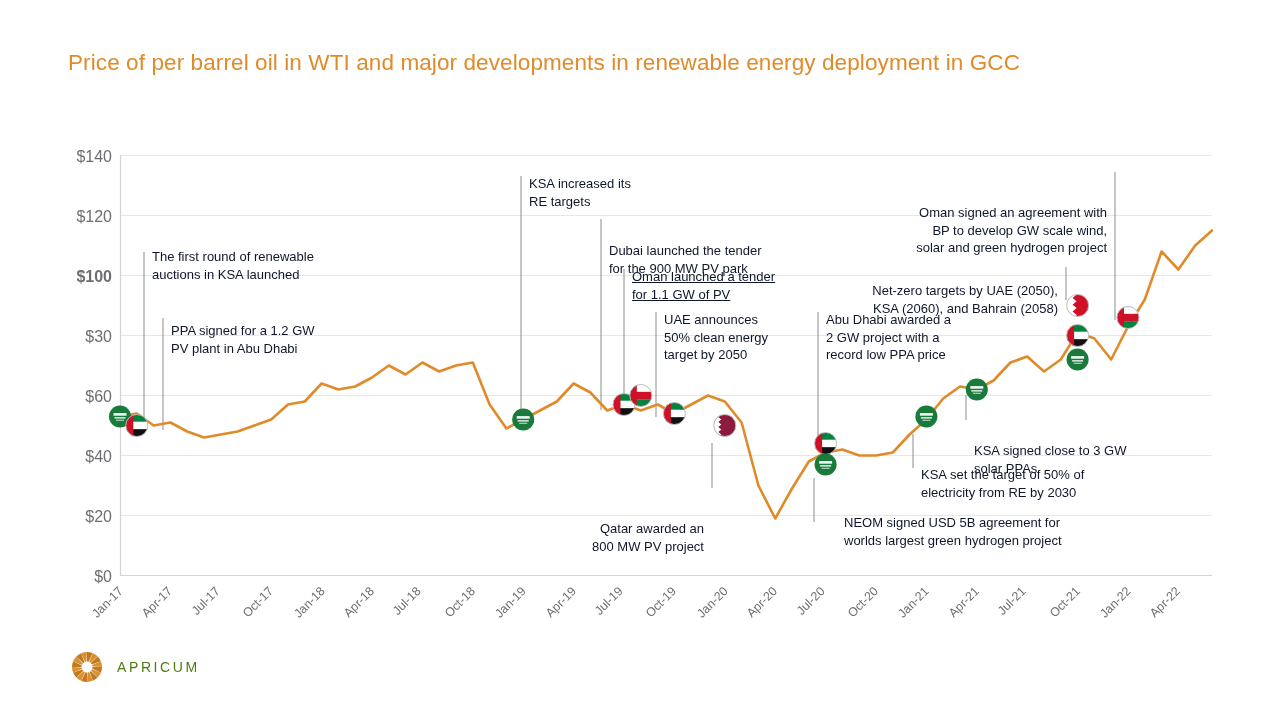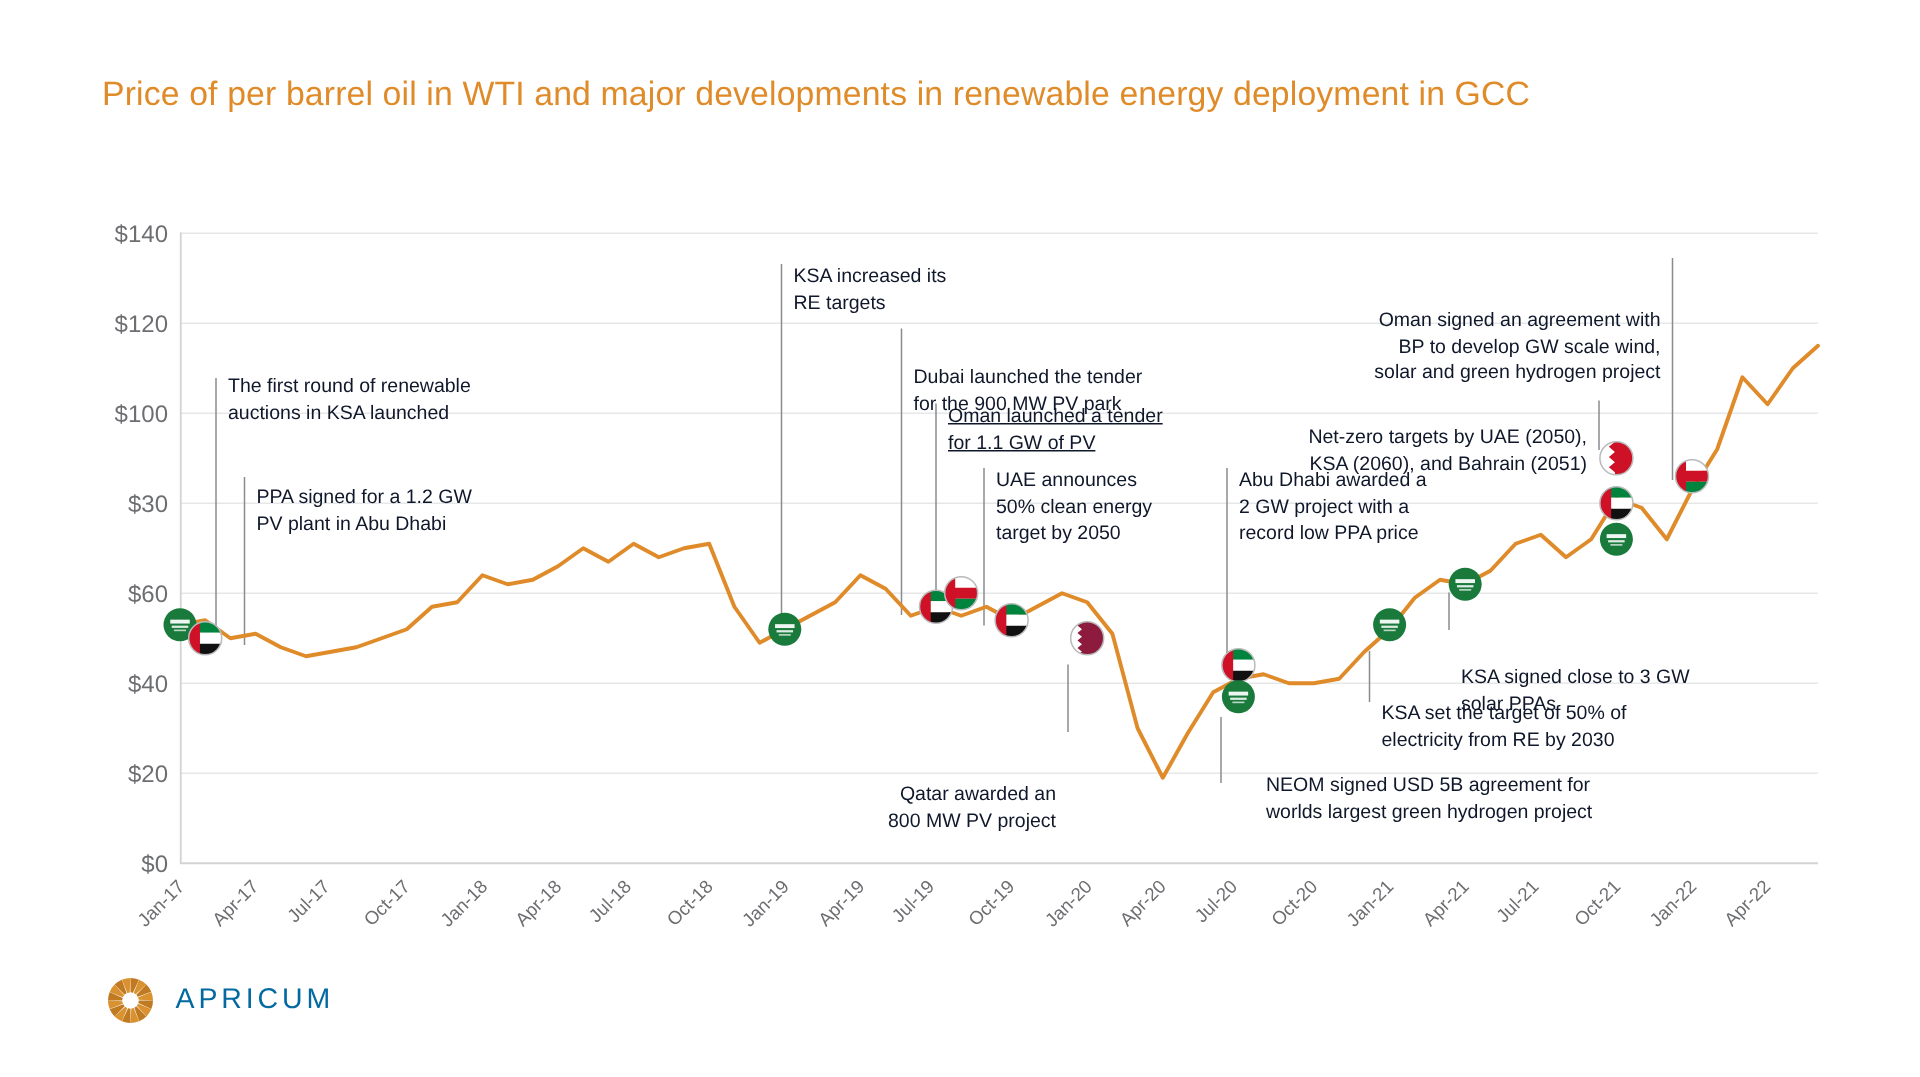--- a/index.html
+++ b/index.html
@@ -12,21 +12,21 @@
     position:absolute;left:68px;top:50px;
     font-size:22.5px;color:#E08B2A;letter-spacing:.1px;white-space:nowrap;
   }
   #plot{position:absolute;left:0;top:0;width:1280px;height:718px;}
   .ann{
     position:absolute;font-size:13px;line-height:17.5px;color:#0f172a;
     white-space:pre-line;
   }
   .ann.right{text-align:right;margin-top:33px;}
   #logo-wrap{position:absolute;left:70px;top:650px;display:flex;align-items:center;gap:13px;}
-  #logo-text{font-size:19px;letter-spacing:2.6px;color:#0369a1;font-weight:400;}
+  #logo-text{font-size:14px;letter-spacing:2.6px;color:#4d7c0f;font-weight:400;}
   .ytick{position:absolute;font-size:16px;color:#6d6e71;text-align:right;width:56px;}
   .xtick{
     position:absolute;font-size:12.4px;color:#6d6e71;
     transform:rotate(-45deg);transform-origin:right top;
     white-space:nowrap;text-align:right;
   }
 </style>
 </head>
 <body>
 
@@ -130,21 +130,21 @@
       <use href="#flag-saudi-arabia-flag" transform="translate(976.80,389.50)"></use>
       <use href="#flag-bahrain-flag" transform="translate(1077.60,305.50)"></use>
       <use href="#flag-uae-flag" transform="translate(1077.60,335.50)"></use>
       <use href="#flag-saudi-arabia-flag" transform="translate(1077.60,359.50)"></use>
       <use href="#flag-oman-flag" transform="translate(1128.00,317.50)"></use>
     </g>
 </svg>
 
 <div class="ytick" style="left:56px;top:148px;">$140</div>
 <div class="ytick" style="left:56px;top:208px;">$120</div>
-<div class="ytick" style="left:56px;top:268px;">$100</div>
+<div class="ytick" style="left:56px;top:268px;font-weight:bold;">$100</div>
 <div class="ytick" style="left:56px;top:328px;">$30</div>
 <div class="ytick" style="left:56px;top:388px;">$60</div>
 <div class="ytick" style="left:56px;top:448px;">$40</div>
 <div class="ytick" style="left:56px;top:508px;">$20</div>
 <div class="ytick" style="left:56px;top:568px;">$0</div>
 
 <div id="xticks">
     <div class="xtick" style="left: 78px; top: 584px;">Jan-17</div>
     <div class="xtick" style="left: 128.4px; top: 584px;">Apr-17</div>
     <div class="xtick" style="left: 178.8px; top: 584px;">Jul-17</div>
@@ -187,21 +187,21 @@
 <div class="ann" style="left:826px;top:311px;">Abu Dhabi awarded a
 2 GW project with a
 record low PPA price</div>
 <div class="ann" style="left:844px;top:514px;">NEOM signed USD 5B agreement for
 worlds largest green hydrogen project</div>
 <div class="ann" style="left:921px;top:466px;">KSA set the target of 50% of
 electricity from RE by 2030</div>
 <div class="ann" style="left:974px;top:442px;">KSA signed close to 3 GW
 solar PPAs</div>
 <div class="ann right" style="left:790px;top:249px;width:268px;">Net-zero targets by UAE (2050),
-KSA (2060), and Bahrain (2051)</div>
+KSA (2060), and Bahrain (2058)</div>
 <div class="ann right" style="left:828px;top:171px;width:279px;">Oman signed an agreement with
 BP to develop GW scale wind,
 solar and green hydrogen project</div>
 
 <div id="logo-wrap">
   <svg width="34" height="34" viewBox="0 0 34 34">
     <g transform="translate(17,17)">
       <g id="sun-blades">
           <path d="M0,-15 A15,15 0 0,1 5.7,-13.9 L1.6,-5.2 A5.5,5.5 0 0,0 0,-5.5 Z" transform="rotate(0)" fill="#C07A22"></path>
           <path d="M0,-15 A15,15 0 0,1 5.7,-13.9 L1.6,-5.2 A5.5,5.5 0 0,0 0,-5.5 Z" transform="rotate(22.5)" fill="#D9922F"></path>

